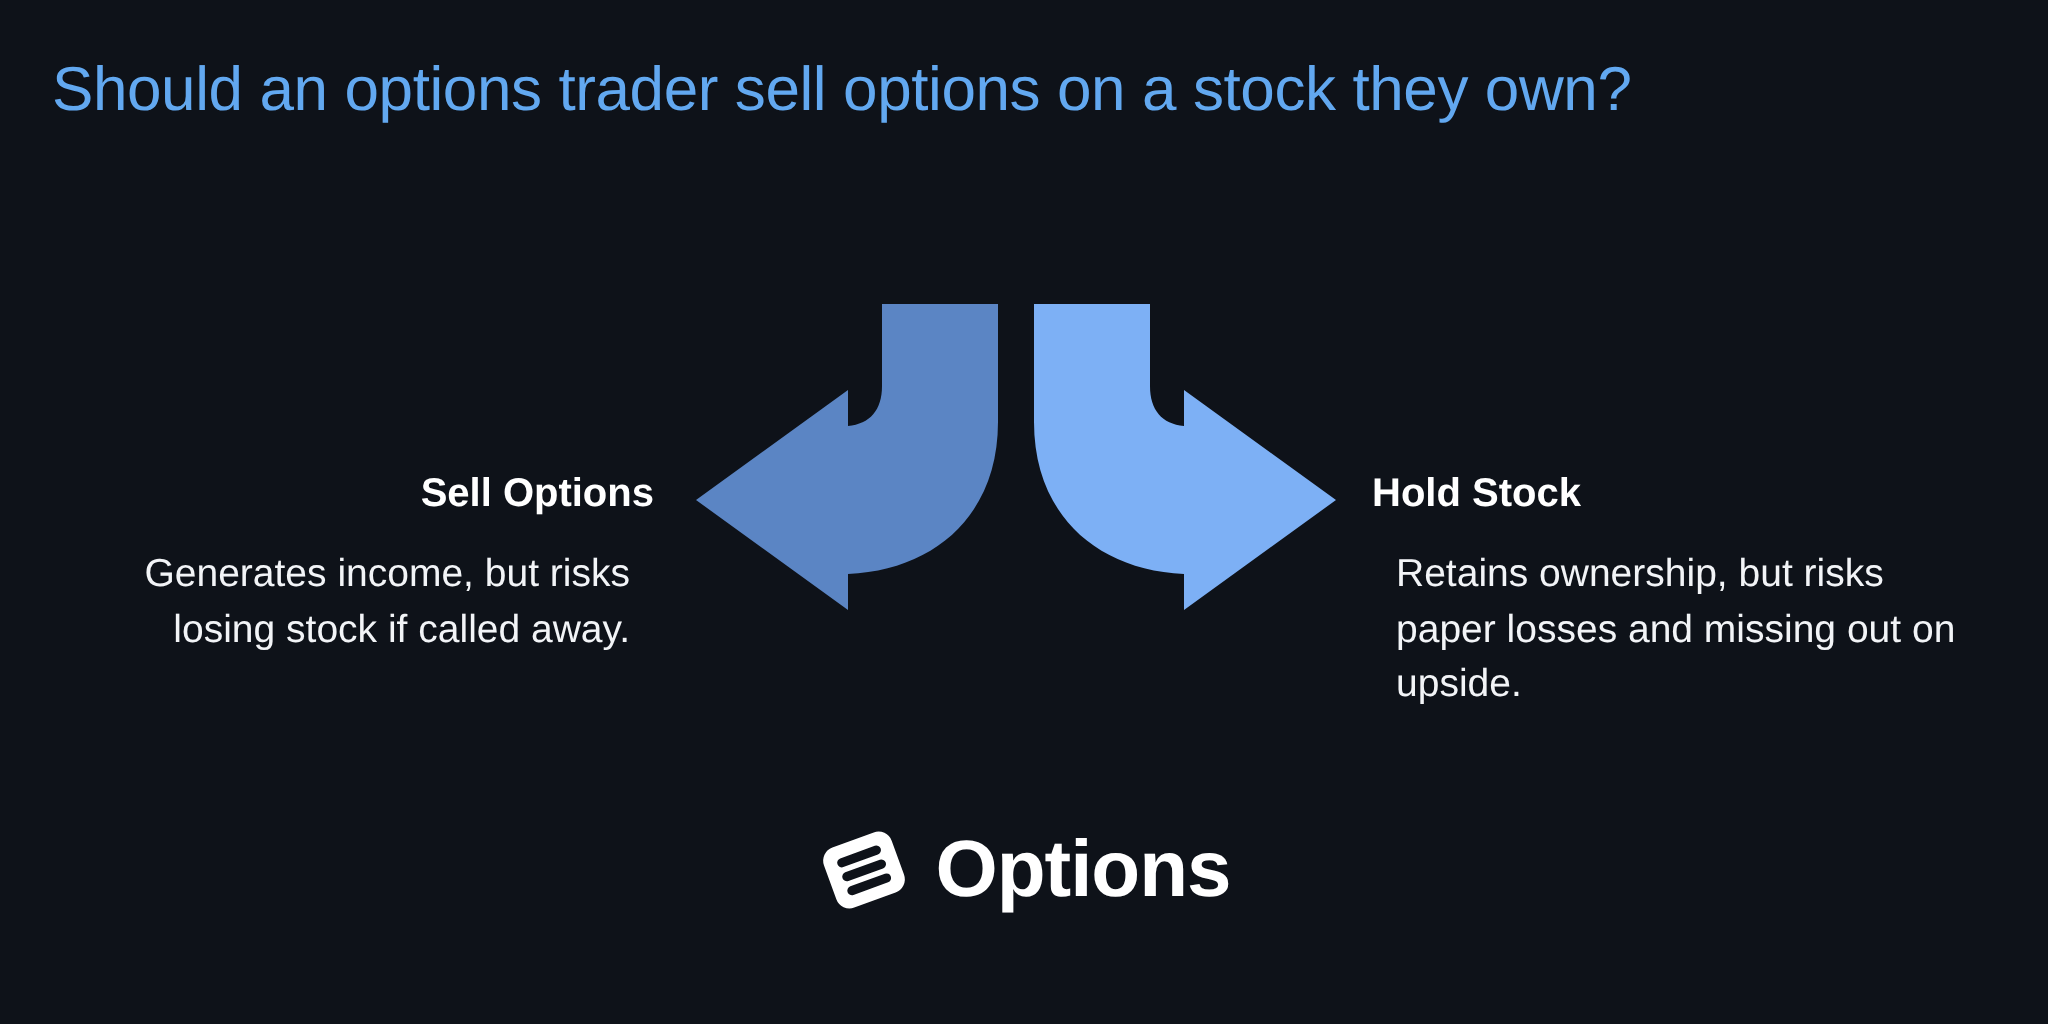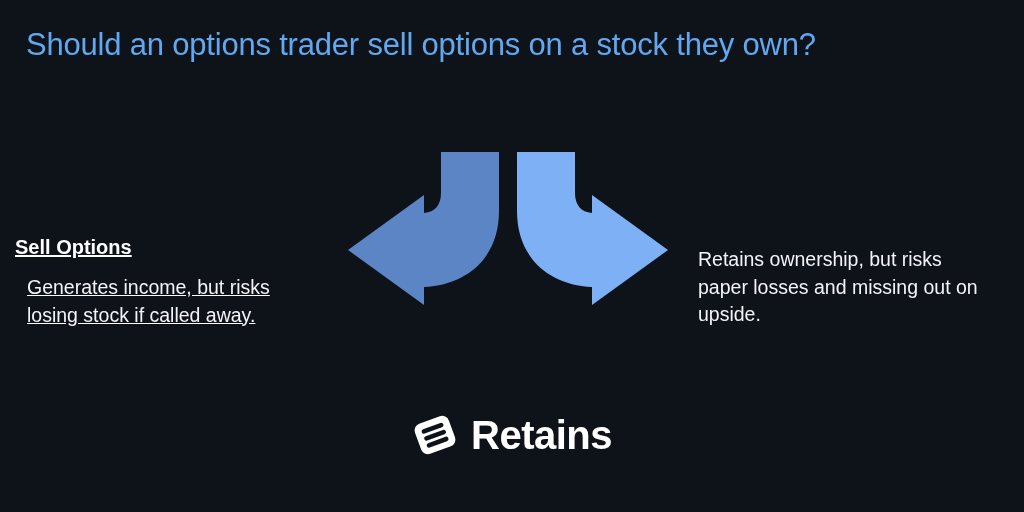--- a/index.html
+++ b/index.html
@@ -51,22 +51,21 @@
 
   
   .opt {
     position: absolute;
     color: #ffffff;
   }
   .opt-left {
     left: 15px;
     top: 234px;
     width: 312px;
-    text-align: left;
-    text-decoration: underline;
+    text-align: right;
   }
   .opt-right {
     left: 686px;
     top: 234px;
     width: 315px;
     text-align: left;
   }
   .opt-heading {
     font-size: 20px;
     font-weight: bold;
@@ -124,28 +123,29 @@
                C241,67 235,60 235,48 Z" fill="#7db0f5"></path>
     </svg>
   </div>
 
   <div class="opt opt-left">
     <div class="opt-heading">Sell Options</div>
     <div class="opt-desc">Generates income, but risks losing stock if called away.</div>
   </div>
 
   <div class="opt opt-right">
+    <div class="opt-heading">Hold Stock</div>
     <div class="opt-desc">Retains ownership, but risks paper losses and missing out on upside.</div>
   </div>
 
   <div class="brand">
     <svg class="brand-mark" viewBox="0 0 46 46" xmlns="http://www.w3.org/2000/svg" aria-hidden="true">
       <g transform="rotate(-20 23 23)">
         <rect x="5" y="7" width="36" height="32" rx="7" ry="7" fill="#ffffff"></rect>
         <rect x="11.5" y="13.5" width="23" height="4.6" rx="2.3" ry="2.3" fill="#0e1219"></rect>
         <rect x="11.5" y="20.9" width="23" height="4.6" rx="2.3" ry="2.3" fill="#0e1219"></rect>
         <rect x="11.5" y="28.3" width="23" height="4.6" rx="2.3" ry="2.3" fill="#0e1219"></rect>
       </g>
     </svg>
-    <div class="brand-name">Retains</div>
+    <div class="brand-name">Options</div>
   </div>
 
 </div>
 
 </body></html>

